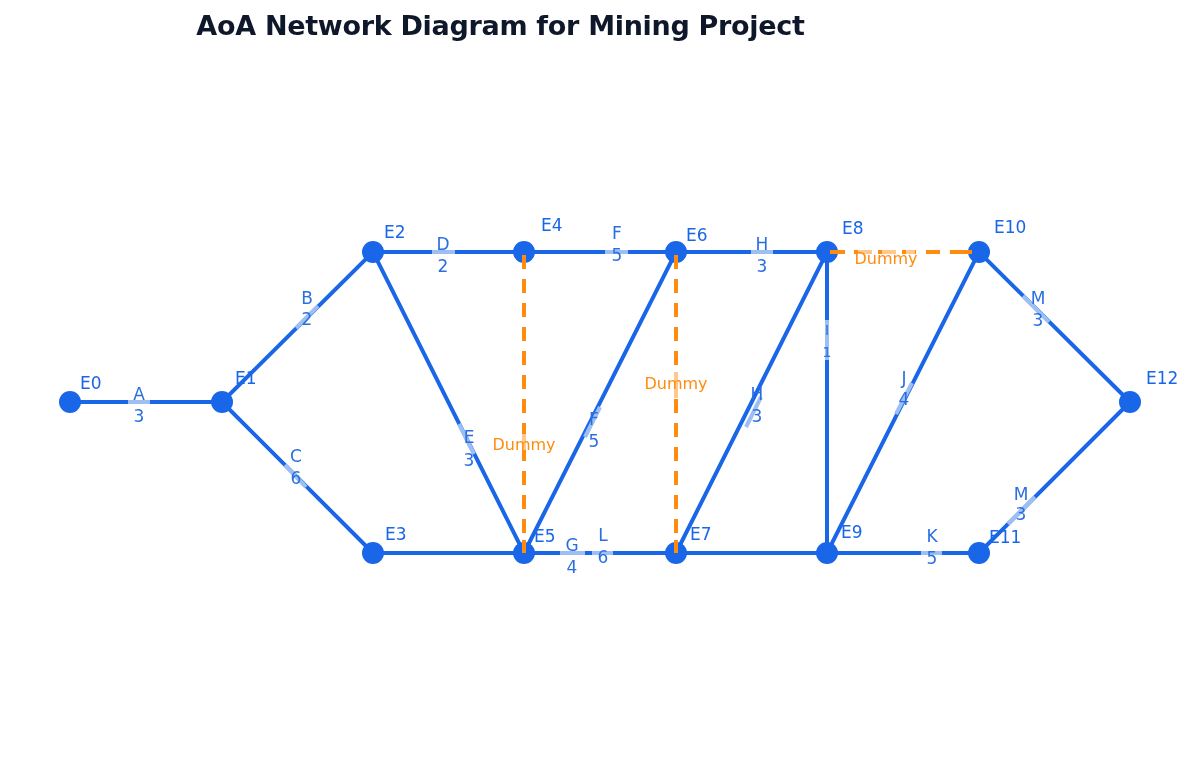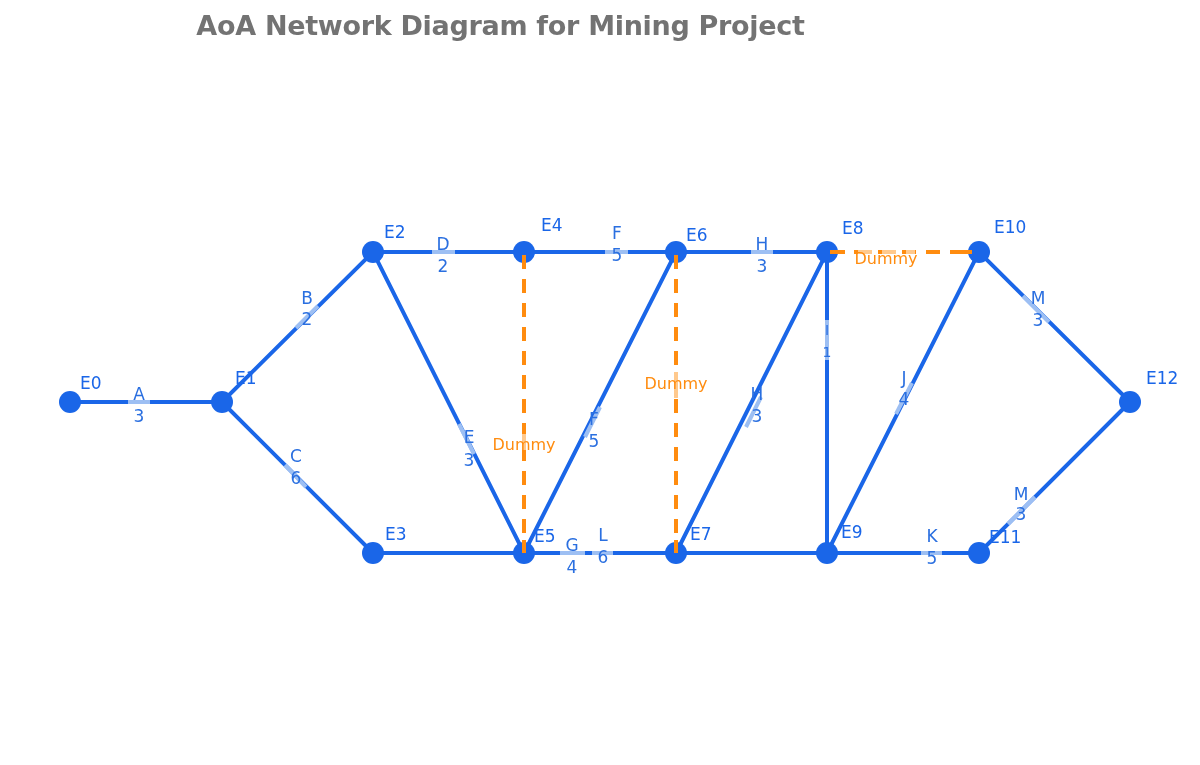--- a/index.html
+++ b/index.html
@@ -1,17 +1,17 @@
 <!DOCTYPE html>
 <html><head>
   <meta charset="utf-8">
   <style>
     html, body { margin: 0; padding: 0; background: #ffffff; }
     body { width: 1200px; height: 765px; position: relative; overflow: hidden; font-family: "DejaVu Sans", sans-serif; }
-    #title { position: absolute; top: 10px; left: 0; width: 1001px; text-align: center; font-size: 27px; font-weight: bold; color: #737373; font-family: "DejaVu Sans", sans-serif; letter-spacing: -0.3px; }
+    #title { position: absolute; top: 10px; left: 0; width: 1001px; text-align: center; font-size: 27px; font-weight: bold; color: #0f172a; font-family: "DejaVu Sans", sans-serif; letter-spacing: -0.3px; }
     svg { position: absolute; top: 0; left: 0; }
     .node-label { font-size: 17px; fill: #1a66e8; font-family: "DejaVu Sans", sans-serif; }
     .edge-label { font-size: 17px; fill: #2a6fe0; font-family: "DejaVu Sans", sans-serif; text-anchor: middle; }
     .dummy-label { font-size: 16px; fill: #ff8c0f; font-family: "DejaVu Sans", sans-serif; text-anchor: middle; }
   </style>
 </head>
 <body>
 
 <div id="title">AoA Network Diagram for Mining Project</div>
 

